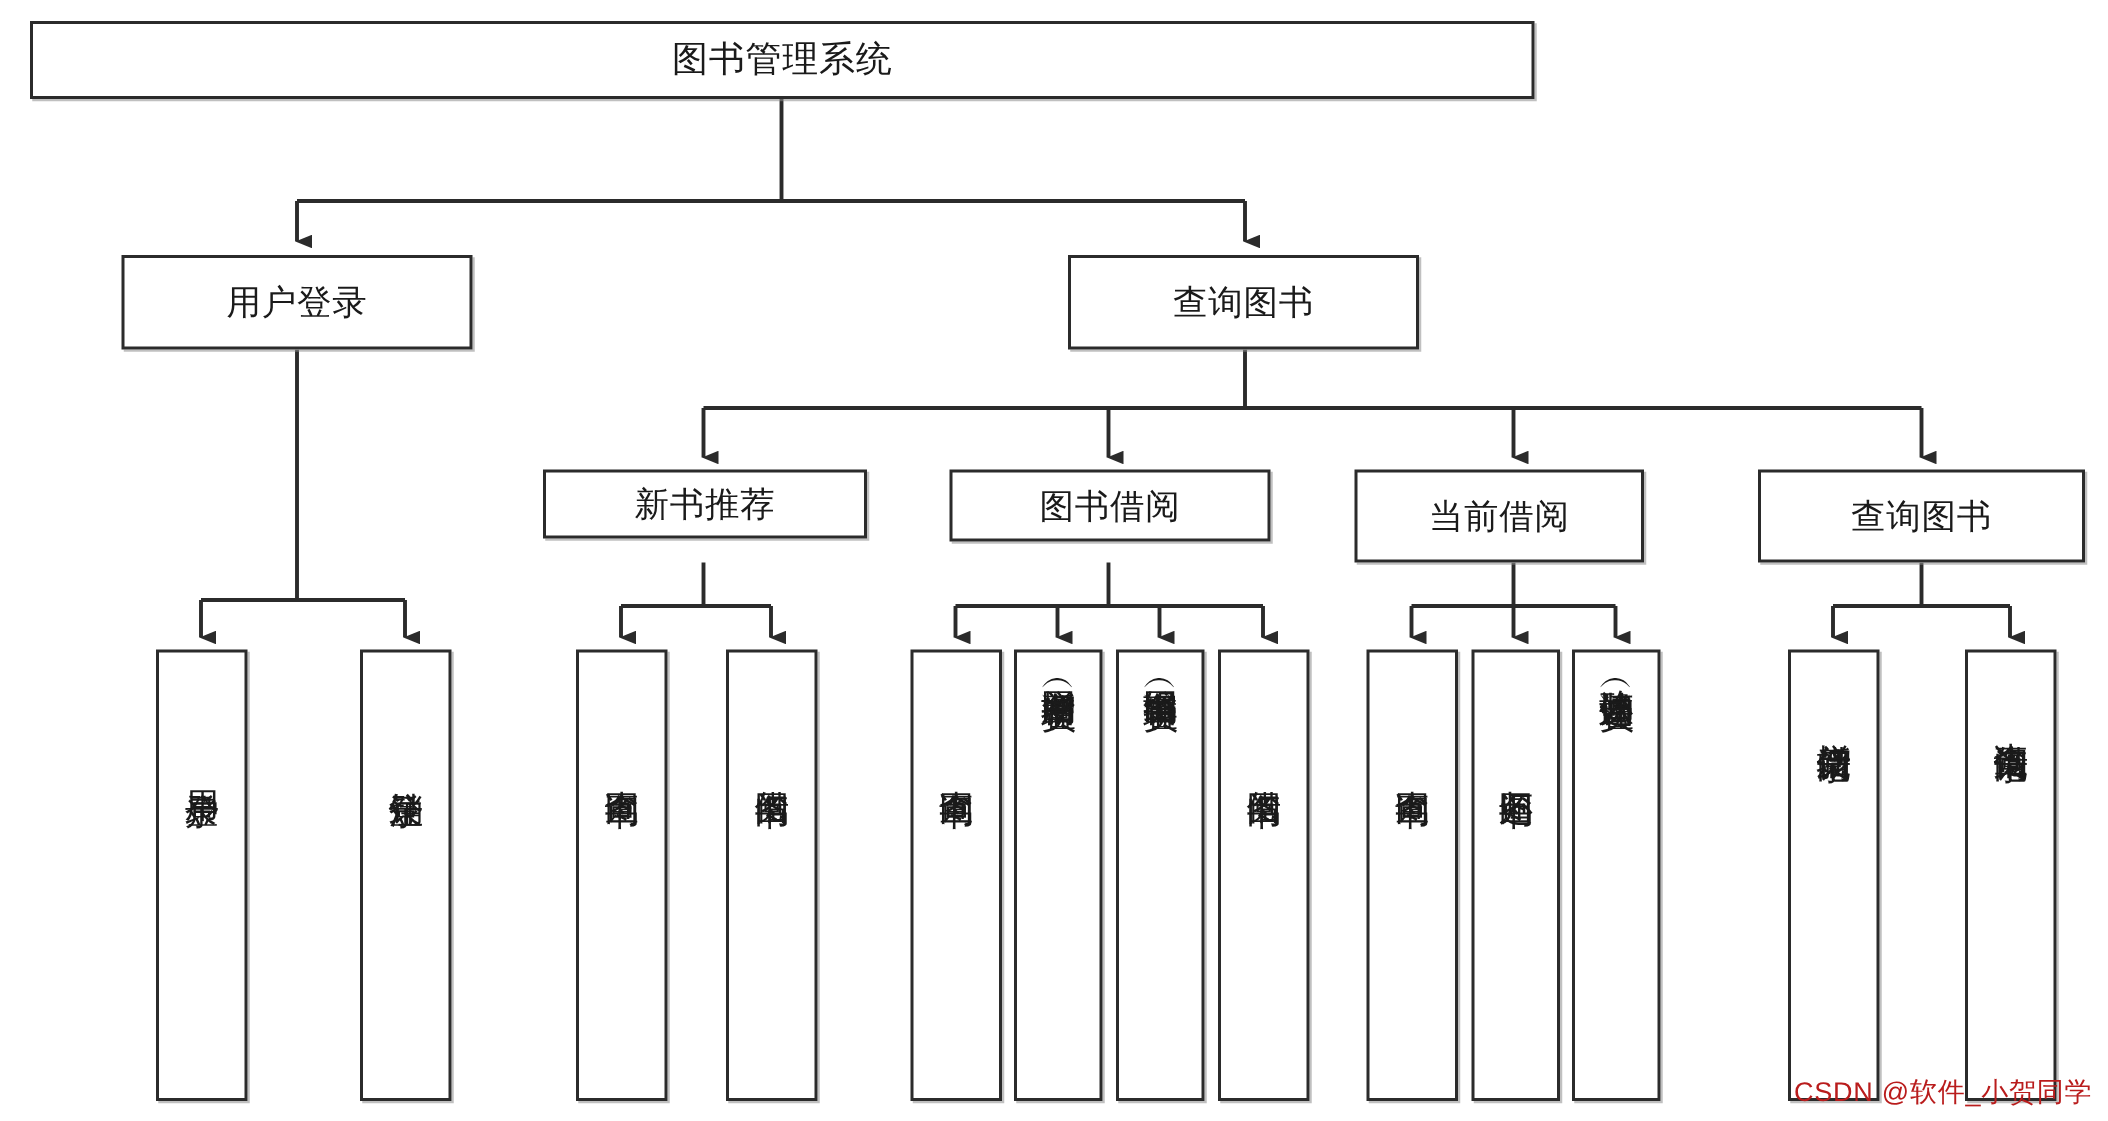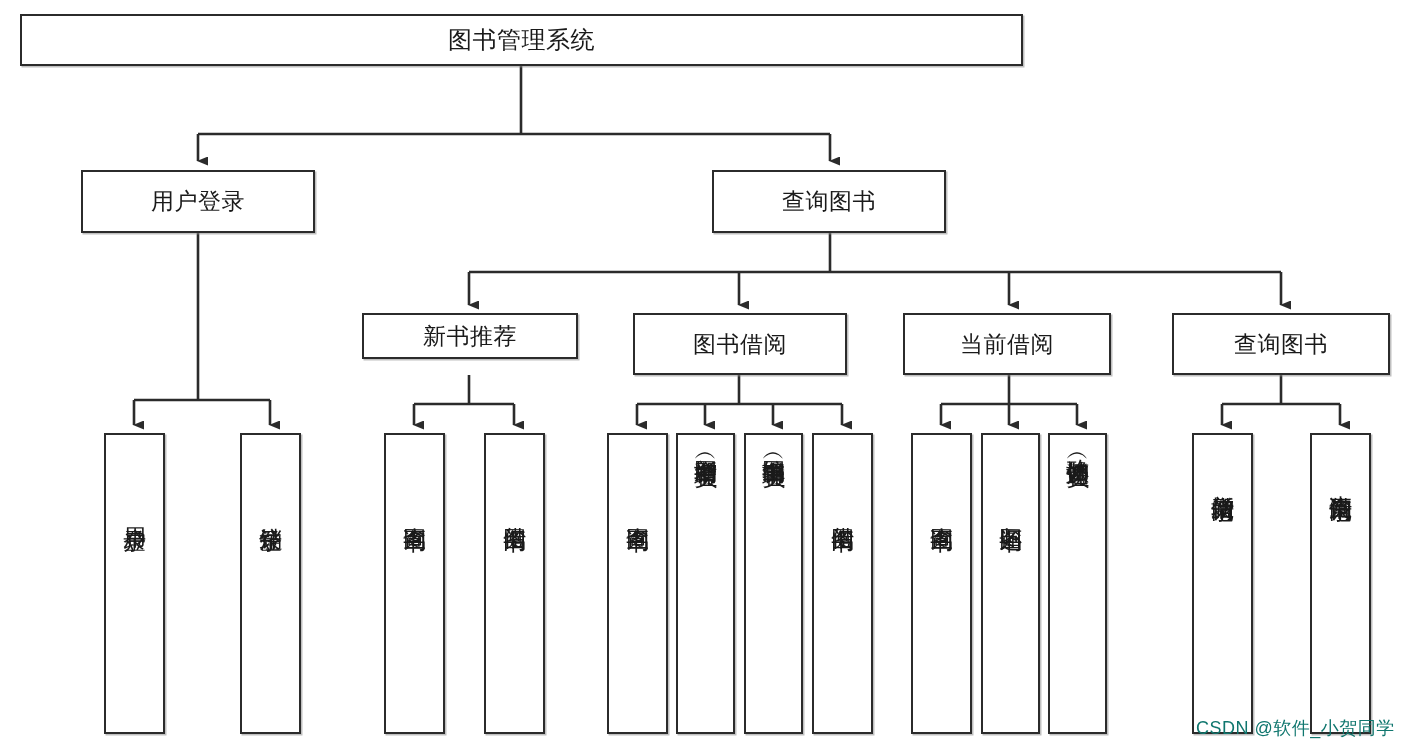--- a/index.html
+++ b/index.html
@@ -58,21 +58,21 @@
     text-orientation: upright;
     font-size: 23px;
     line-height: 1.28;
     letter-spacing: 1px;
     white-space: normal;
     max-height: 100%;
   }
   .watermark {
     position: absolute;
     font-size: 18px;
-    color: #0f766e;
+    color: #b91c1c;
     white-space: nowrap;
     letter-spacing: 0.5px;
   }
 </style>
 </head>
 <body>
 
 <div id="canvas">
 
   <svg class="wires" viewBox="0 0 1405 747" xmlns="http://www.w3.org/2000/svg">
@@ -132,24 +132,24 @@
   <div class="node h" style="left:81px; top:170px; width:234px; height:63px;">
     <span class="label">用户登录</span>
   </div>
   <div class="node h" style="left:712px; top:170px; width:234px; height:63px;">
     <span class="label">查询图书</span>
   </div>
 
   <div class="node h" style="left:362px; top:313px; width:216px; height:46px;">
     <span class="label">新书推荐</span>
   </div>
-  <div class="node h" style="left:633px; top:313px; width:214px; height:62px;">
+  <div class="node h" style="left:633px; top:313px; width:214px; height:48px;">
     <span class="label">图书借阅</span>
   </div>
-  <div class="node h" style="left:903px; top:313px; width:208px; height:62px;">
+  <div class="node h" style="left:903px; top:313px; width:193px; height:62px;">
     <span class="label">当前借阅</span>
   </div>
   <div class="node h" style="left:1172px; top:313px; width:218px; height:62px;">
     <span class="label">查询图书</span>
   </div>
 
   <div class="node v" style="left:104px; top:433px; width:61px; height:301px; padding-top:74px;">
     <span class="label">用户登录</span>
   </div>
   <div class="node v" style="left:240px; top:433px; width:61px; height:301px; padding-top:74px;">

